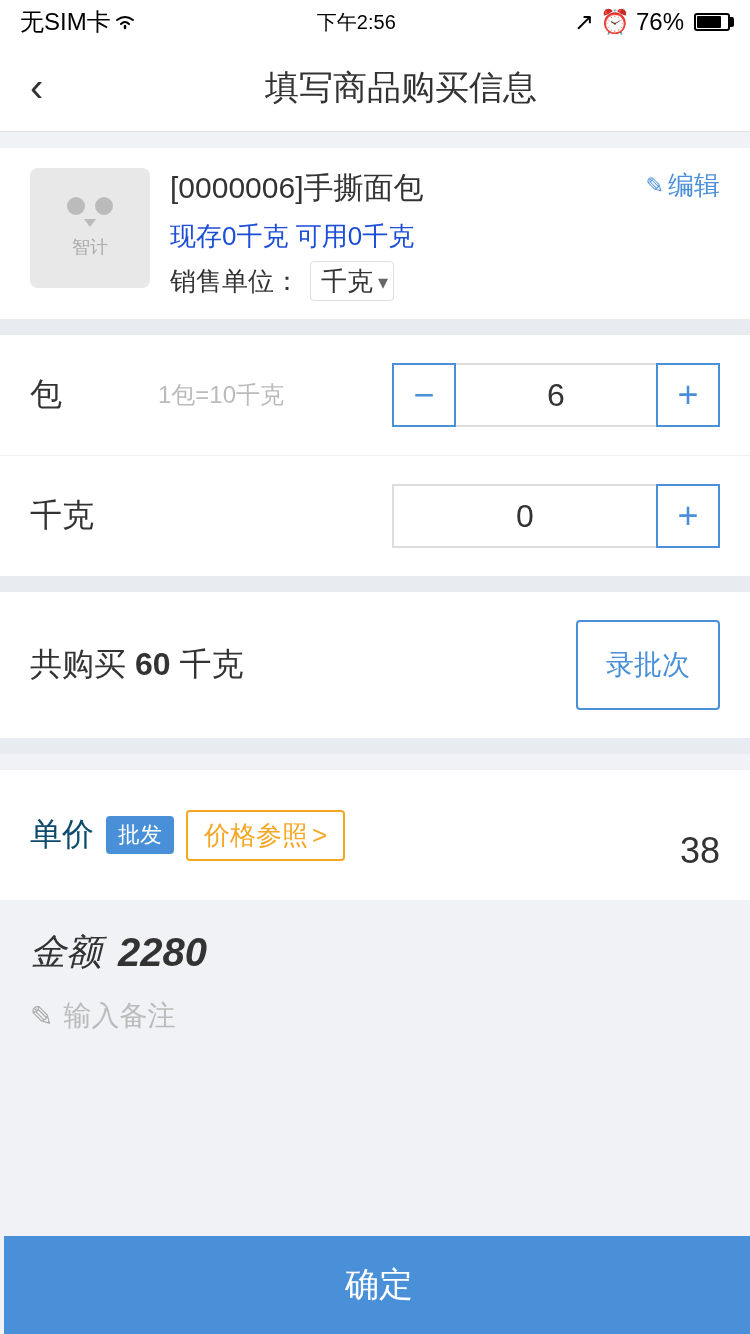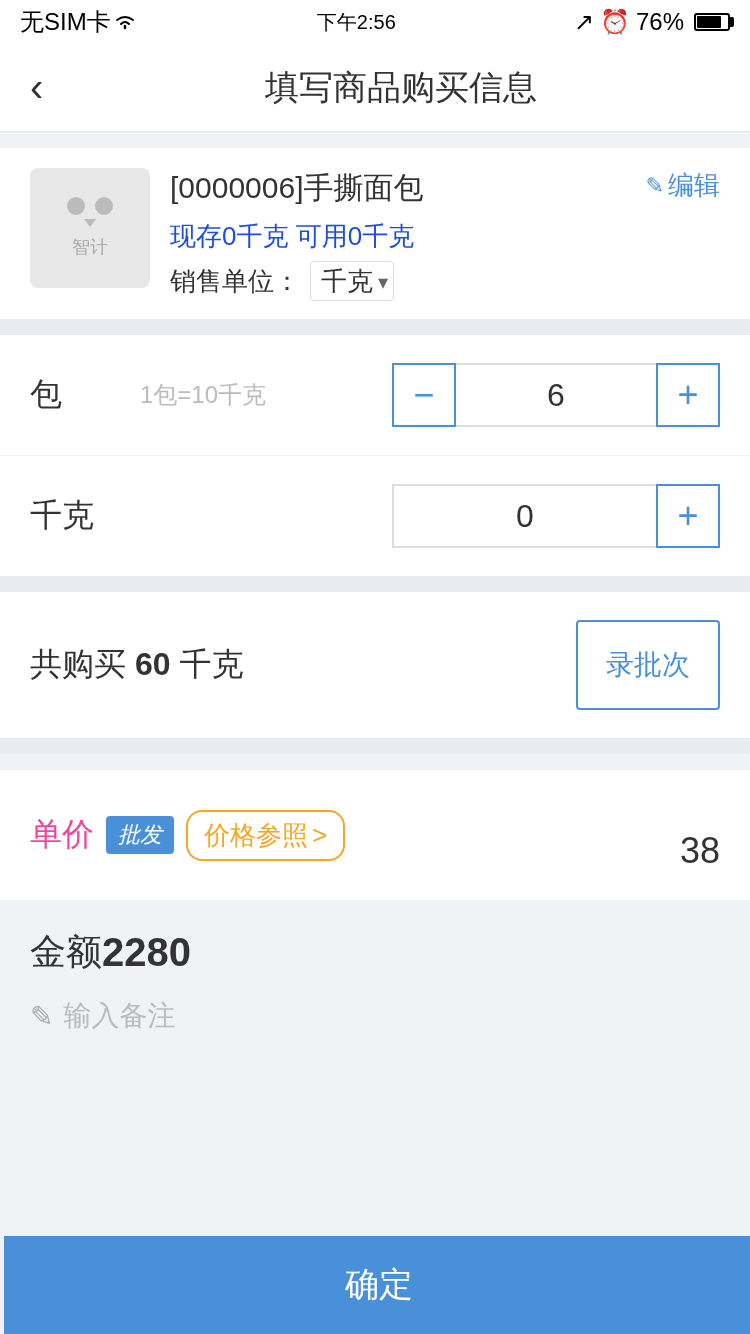--- a/index.html
+++ b/index.html
@@ -161,21 +161,21 @@
       border-bottom: 1px solid #f0f0f0;
     }
     .input-label {
       font-size: 32px;
       color: #333;
       min-width: 100px;
     }
     .input-hint {
       font-size: 24px;
       color: #bbb;
-      margin-left: 10px;
+      margin-left: 28px;
       flex: 1;
     }
     .stepper {
       display: flex;
       align-items: center;
       margin-left: auto;
     }
     .stepper-btn {
       width: 64px;
       height: 64px;
@@ -256,57 +256,58 @@
       margin-top: 16px;
       padding: 28px 30px;
     }
     .price-row {
       display: flex;
       align-items: center;
       gap: 12px;
     }
     .price-label {
       font-size: 32px;
-      color: #ec4899;
+      color: #0c4a6e;
     }
     .price-tag {
       background: #4a90d9;
       color: #fff;
       font-size: 22px;
       padding: 4px 12px;
       border-radius: 4px;
-      font-style: italic;
     }
     .price-ref-btn {
       border: 2px solid #f5a623;
       color: #f5a623;
       background: #fff;
       font-size: 26px;
       padding: 6px 16px;
-      border-radius: 16px;
+      border-radius: 4px;
       display: flex; align-items: center; gap: 4px;
       cursor: pointer;
     }
     .price-value {
       margin-left: auto;
       font-size: 36px;
       color: #333;
       font-weight: 500;
       margin-top: 32px;
     }
 
     
     .amount-section {
       background: #f0f2f5;
       padding: 28px 30px 10px 30px;
     }
     .amount-row {
       display: flex;
       align-items: center;
+      gap: 16px;
       margin-bottom: 20px;
+      font-style: italic;
     }
     .amount-label {
       font-size: 36px;
       color: #333;
       font-weight: 500;
     }
     .amount-value {
       font-size: 40px;
       color: #333;
       font-weight: 600;

